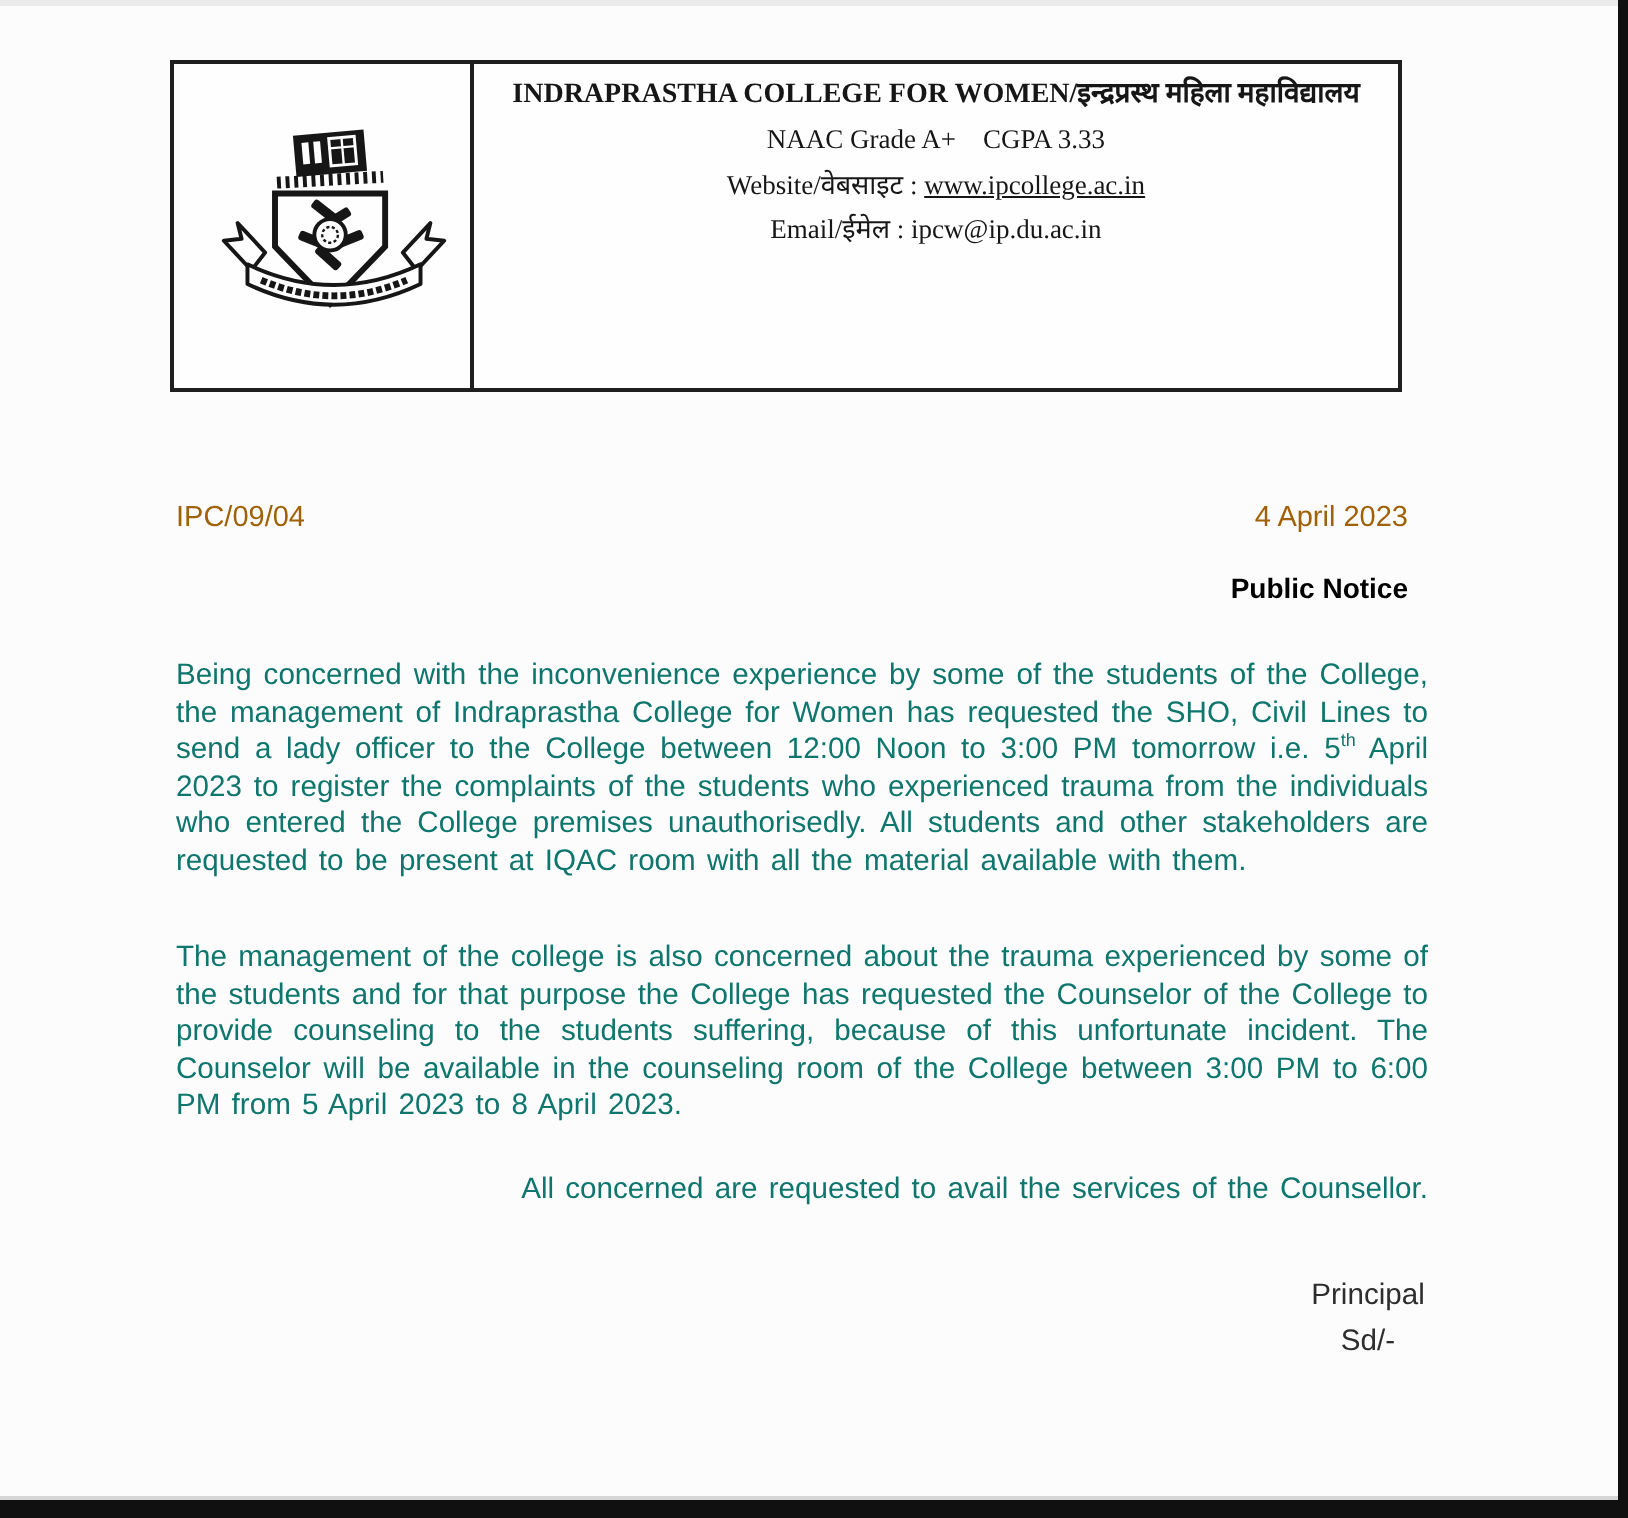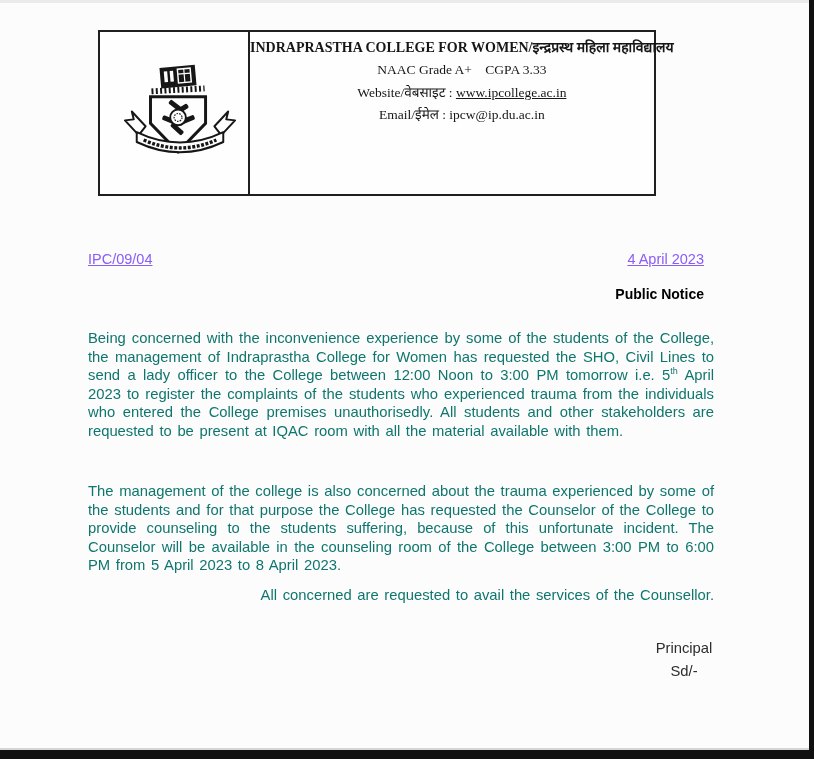--- a/index.html
+++ b/index.html
@@ -23,21 +23,21 @@
     position:absolute; bottom:9px; left:0; width:100%; height:2px;
     background:#d6d6d6;
   }
   .scan-bottom-edge {
     position:absolute; bottom:0; left:0; width:100%; height:9px;
     background:#101010;
   }
 
   
   .header-box {
-    position:absolute; left:98px; top:30px; width:558px; height:166px;
+    position:absolute; left:85px; top:30px; width:616px; height:166px;
     border:2px solid #1f1f1f; background:#fefefe;
     display:flex;
     padding-left:12px;
   }
   .logo-cell {
     width:138px; flex:0 0 138px;
     border-right:2px solid #1f1f1f;
     display:flex; align-items:center; justify-content:center;
   }
   .logo-cell svg { width:118px; height:104px; }
@@ -49,34 +49,34 @@
     padding-top:5px;
   }
   .info-line { height:22.4px; line-height:22.4px; font-size:13.5px; white-space:nowrap; }
   .info-line.college-name { font-weight:bold; font-size:14px; }
   .info-line .url { text-decoration:underline; }
 
   
   .ref-row {
     position:absolute; left:88px; top:251px; width:616px;
     display:flex; justify-content:space-between;
-    font-size:14.5px; color:#8b5cf6;text-decoration:underline;
+    font-size:14.5px; color:#a16207;
   }
   .notice-title {
     position:absolute; left:88px; top:286px; width:616px;
     text-align:right; font-weight:bold; font-size:14px; color:#000000;
   }
   .para {
     position:absolute; left:88px; width:626px;
     font-size:14.8px; line-height:18.5px;
     text-align:justify; color:#0f766e; word-spacing:1.5px;
   }
   .para sup { font-size:9px; line-height:0; }
   .para-1 { top:329px; }
-  .para-2 { top:470px;margin-top:12px; }
+  .para-2 { top:470px; }
   .para-3 { top:586px; text-align:right; }
   .sig-block {
     position:absolute; left:620px; top:637px; width:128px;
     text-align:center; font-size:14.8px; color:#2d2d2d; line-height:23px;
   }
 </style>
 </head>
 <body>
 
 <div class="scan-top-line"></div>

